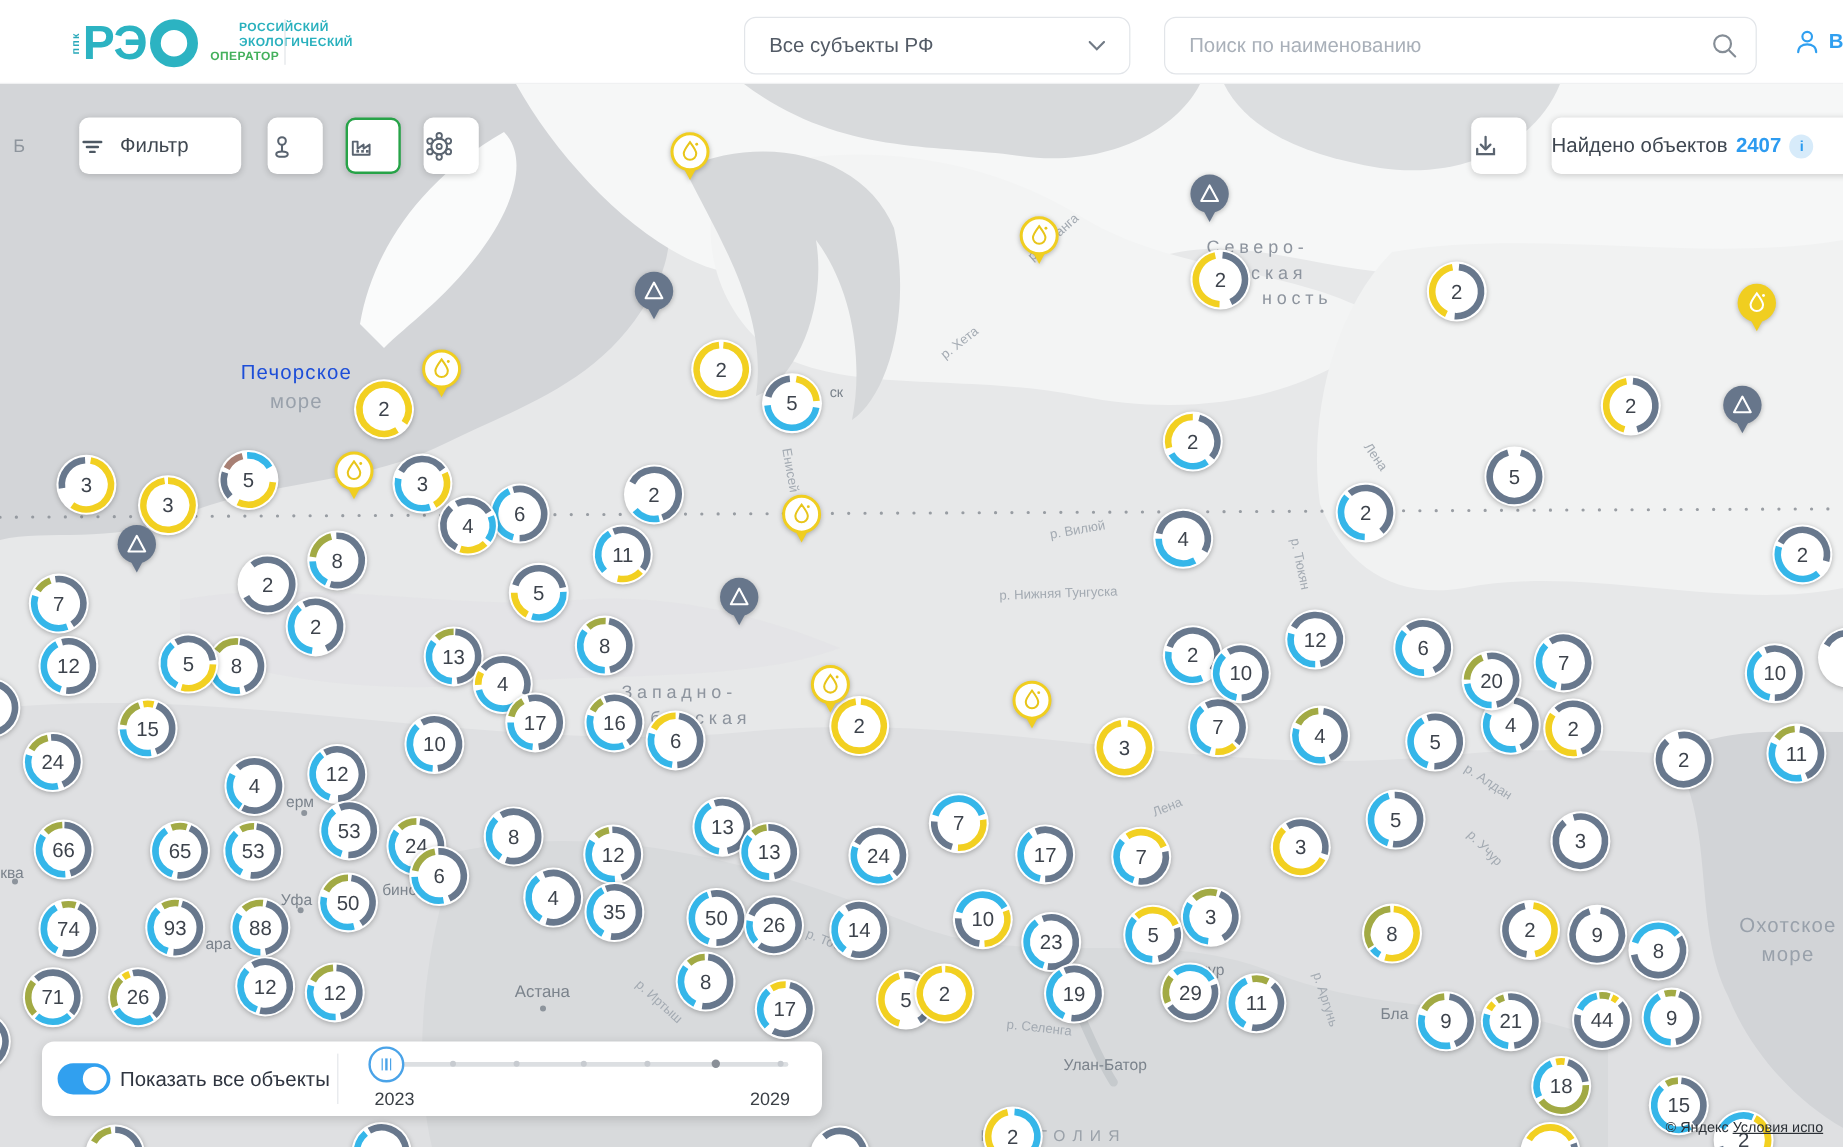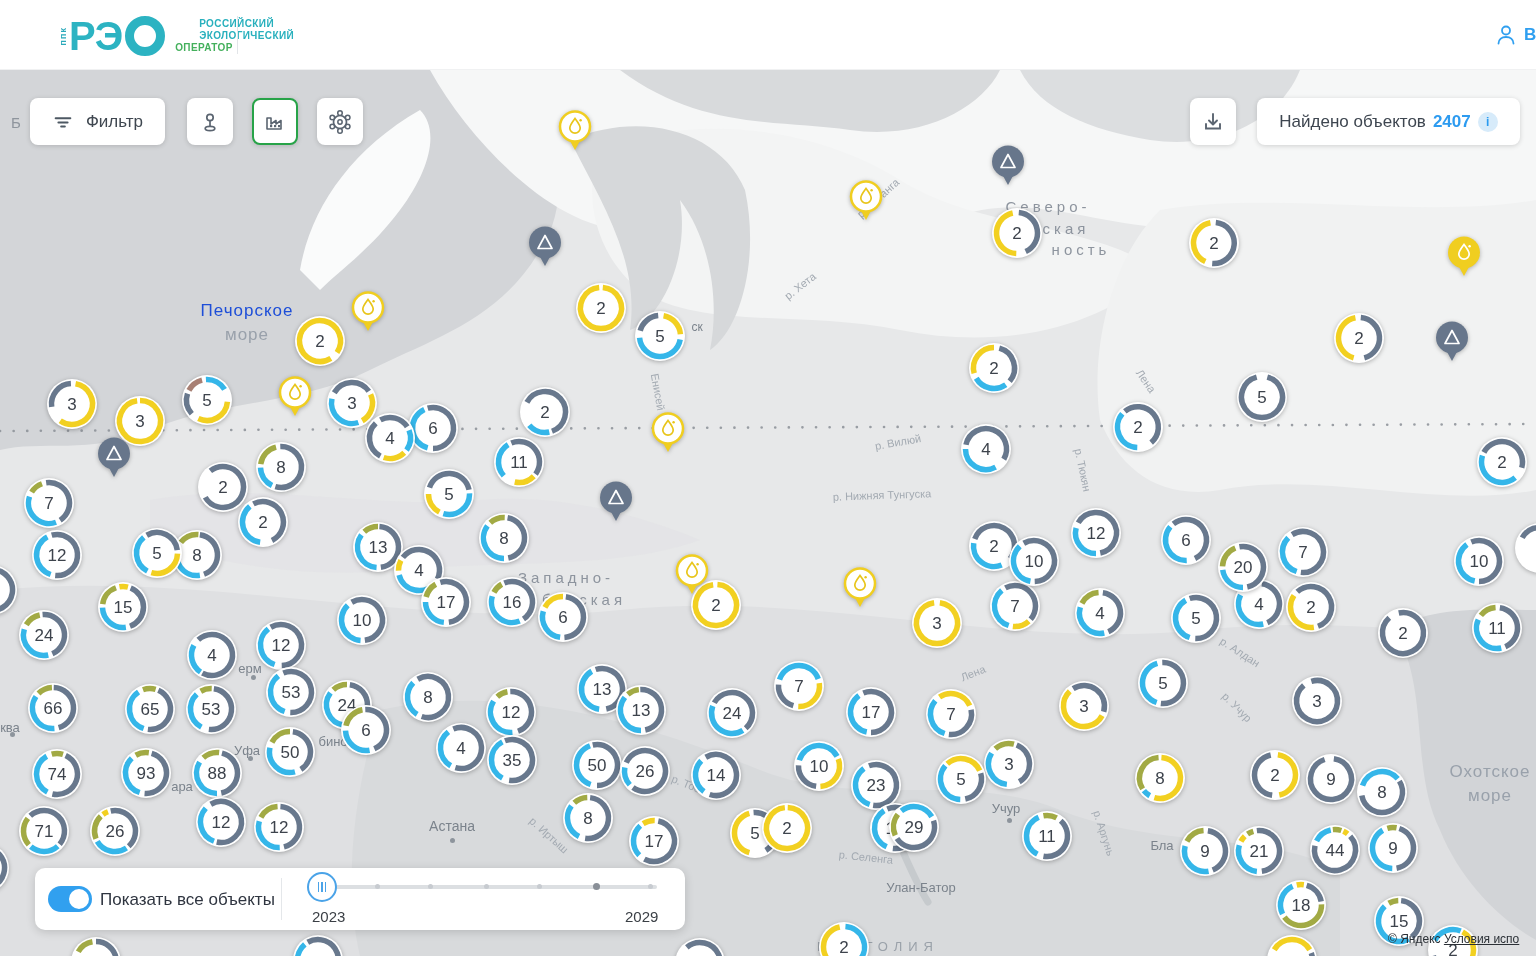--- a/index.html
+++ b/index.html
@@ -26,21 +26,21 @@
 
   
   #map { position:absolute; left:0; top:70px; width:1536px; height:886px; background:#e7e8e9; overflow:hidden; }
   #bg-svg { position:absolute; left:0; top:0; z-index:0; }
   .map-label { position:absolute; z-index:2; white-space:nowrap; pointer-events:none; }
   .city-dot { position:absolute; width:5px; height:5px; border-radius:50%; background:#8d949c; z-index:2; }
   .cluster { position:absolute; width:54px; height:54px; z-index:3; filter:drop-shadow(0 1px 2px rgba(0,0,0,.28)); cursor:pointer; }
   .pin { position:absolute; width:38px; height:44px; z-index:4; filter:drop-shadow(0 1px 2px rgba(0,0,0,.28)); cursor:pointer; }
 
   
-  .btn { position:absolute; background:#fff; border-radius:8px; box-shadow:0 1px 5px rgba(0,0,0,.16); display:flex; align-items:center; justify-content:center; cursor:pointer; z-index:8; }
+  .btn { position:absolute; background:#fff; border-radius:8px; box-shadow:0 1px 5px rgba(0,0,0,.16); display:flex; align-items:center; cursor:pointer; z-index:8;margin-left:36px; }
   #btn-filter { left:30px; top:28px; width:135px; height:47px; gap:12px; }
   #btn-filter span { font-size:17px; color:#3f4750; }
   #btn-pin { left:187px; top:28px; width:46px; height:47px; }
   #btn-factory { left:252px; top:28px; width:46px; height:47px; border:2px solid #27a348; }
   #btn-gear { left:317px; top:28px; width:46px; height:47px; }
   #btn-download { left:1190px; top:28px; width:46px; height:47px; }
   #found-panel { left:1257px; top:28px; width:263px; height:47px; gap:7px; }
   #found-panel .fl { font-size:17px; color:#3e4650; }
   #found-panel .fc { font-size:17px; font-weight:bold; color:#2d9bf0; }
   .info-badge { width:20px; height:20px; border-radius:50%; background:#d7ebfa; color:#2a9bf0; font-size:12px; font-weight:bold; display:flex; align-items:center; justify-content:center; }
@@ -73,20 +73,33 @@
     <span class="reo-ring"></span>
     <span class="logo-lines">
       <div class="ll-1">РОССИЙСКИЙ</div>
       <div class="ll-2">ЭКОЛОГИЧЕСКИЙ</div>
       <div class="ll-3">ОПЕРАТОР</div>
     </span>
   </div>
   <div class="hdr-divider"></div>
   <div class="sys-title">
   </div>
+  <div class="region-select">
+    <span>Все субъекты РФ</span>
+    <svg width="14" height="9" viewBox="0 0 14 9">
+        <path d="M1,1 L7,7 L13,1" stroke="#717a85" stroke-width="1.8" fill="none" stroke-linecap="round"></path>
+      </svg>
+  </div>
+  <div class="search-box">
+    <input type="text" placeholder="Поиск по наименованию" style="">
+    <svg width="24" height="24" viewBox="0 0 24 24">
+        <circle cx="10.5" cy="10.5" r="7" stroke="#858d96" stroke-width="1.8" fill="none"></circle>
+        <line x1="15.8" y1="15.8" x2="21" y2="21" stroke="#858d96" stroke-width="1.8" stroke-linecap="round"></line>
+      </svg>
+  </div>
   <div class="user-block">
     <svg width="24" height="24" viewBox="0 0 24 24">
         <circle cx="12" cy="7.5" r="4" stroke="#2f9ff0" stroke-width="1.8" fill="none"></circle>
         <path d="M4.5,20.5 c0,-4.2 3.3,-6.5 7.5,-6.5 s7.5,2.3 7.5,6.5" stroke="#2f9ff0" stroke-width="1.8" fill="none" stroke-linecap="round"></path>
       </svg>
     <span class="user-label">В</span>
   </div>
 </div>
 
 <div id="map">
@@ -809,21 +822,21 @@
         <circle cx="27" cy="27" r="25" fill="#fff"></circle>
         <path d="M27.72 6.51 A20.5 20.5 0 1 1 24.86 6.61" stroke="#f2d021" stroke-width="5.5" fill="none"></path>
         <text x="27" y="33" text-anchor="middle" font-size="17" fill="#3d434c" font-family="Liberation Sans, sans-serif">2</text>
       </svg></div>
     <div class="cluster" style="left: 868px; top: 731px;"><svg width="54" height="54" viewBox="0 0 54 54">
         <circle cx="27" cy="27" r="25" fill="#fff"></circle>
         <path d="M19.32 7.99 A20.5 20.5 0 1 1 24.86 47.39" stroke="#68788d" stroke-width="5.5" fill="none"></path>
         <path d="M18.66 45.73 A20.5 20.5 0 0 1 16.14 9.62" stroke="#35b6e9" stroke-width="5.5" fill="none"></path>
         <text x="27" y="33" text-anchor="middle" font-size="17" fill="#3d434c" font-family="Liberation Sans, sans-serif">19</text>
       </svg></div>
-    <div class="cluster" style="left: 887px; top: 730px;"><svg width="54" height="54" viewBox="0 0 54 54">
+    <div class="cluster" style="left: 965px; top: 730px;"><svg width="54" height="54" viewBox="0 0 54 54">
         <circle cx="27" cy="27" r="25" fill="#fff"></circle>
         <path d="M8.27 35.34 A20.5 20.5 0 0 1 10.85 14.38" stroke="#a2aa44" stroke-width="5.5" fill="none"></path>
         <path d="M14.38 10.85 A20.5 20.5 0 0 1 44.75 16.75" stroke="#35b6e9" stroke-width="5.5" fill="none"></path>
         <path d="M46.50 20.67 A20.5 20.5 0 0 1 10.00 38.46" stroke="#68788d" stroke-width="5.5" fill="none"></path>
         <text x="27" y="33" text-anchor="middle" font-size="17" fill="#3d434c" font-family="Liberation Sans, sans-serif">29</text>
       </svg></div>
     <div class="cluster" style="left: 1020px; top: 739px;"><svg width="54" height="54" viewBox="0 0 54 54">
         <circle cx="27" cy="27" r="25" fill="#fff"></circle>
         <path d="M23.44 6.81 A20.5 20.5 0 0 1 36.62 8.90" stroke="#a2aa44" stroke-width="5.5" fill="none"></path>
         <path d="M40.72 11.77 A20.5 20.5 0 0 1 23.44 47.19" stroke="#68788d" stroke-width="5.5" fill="none"></path>

